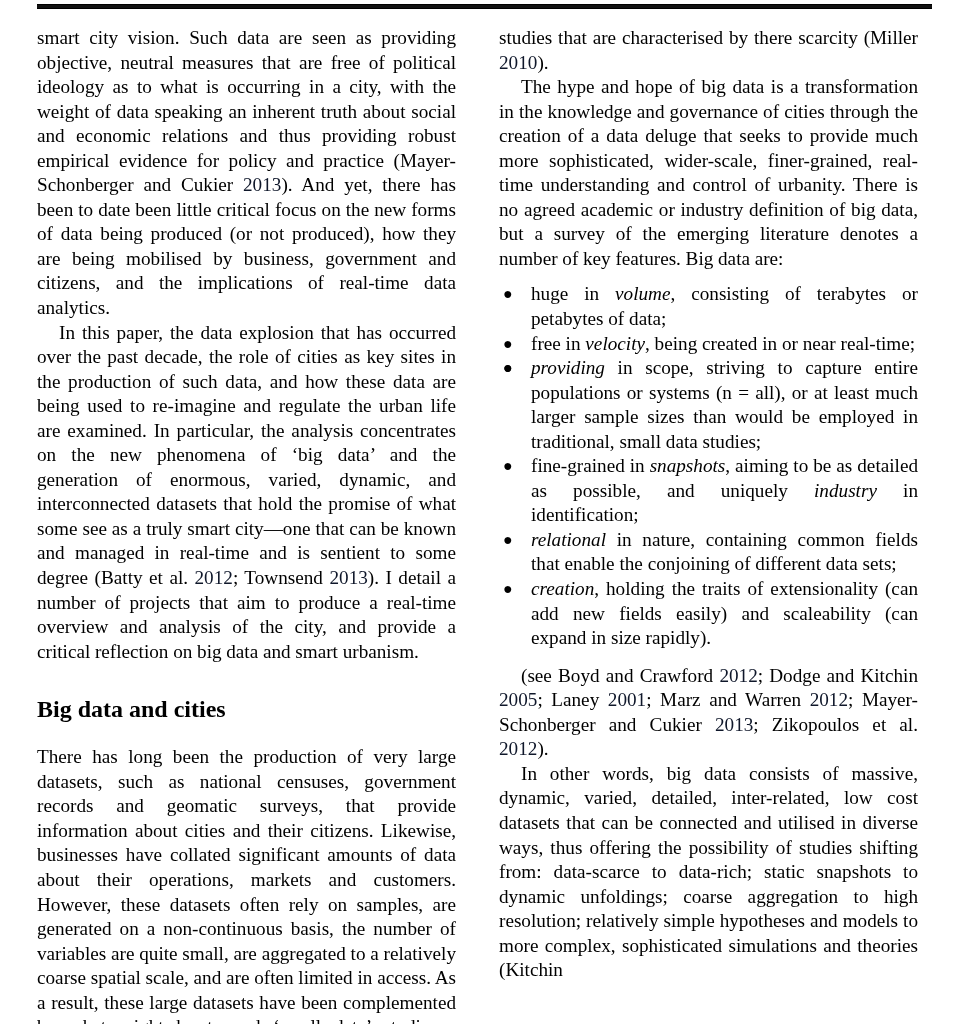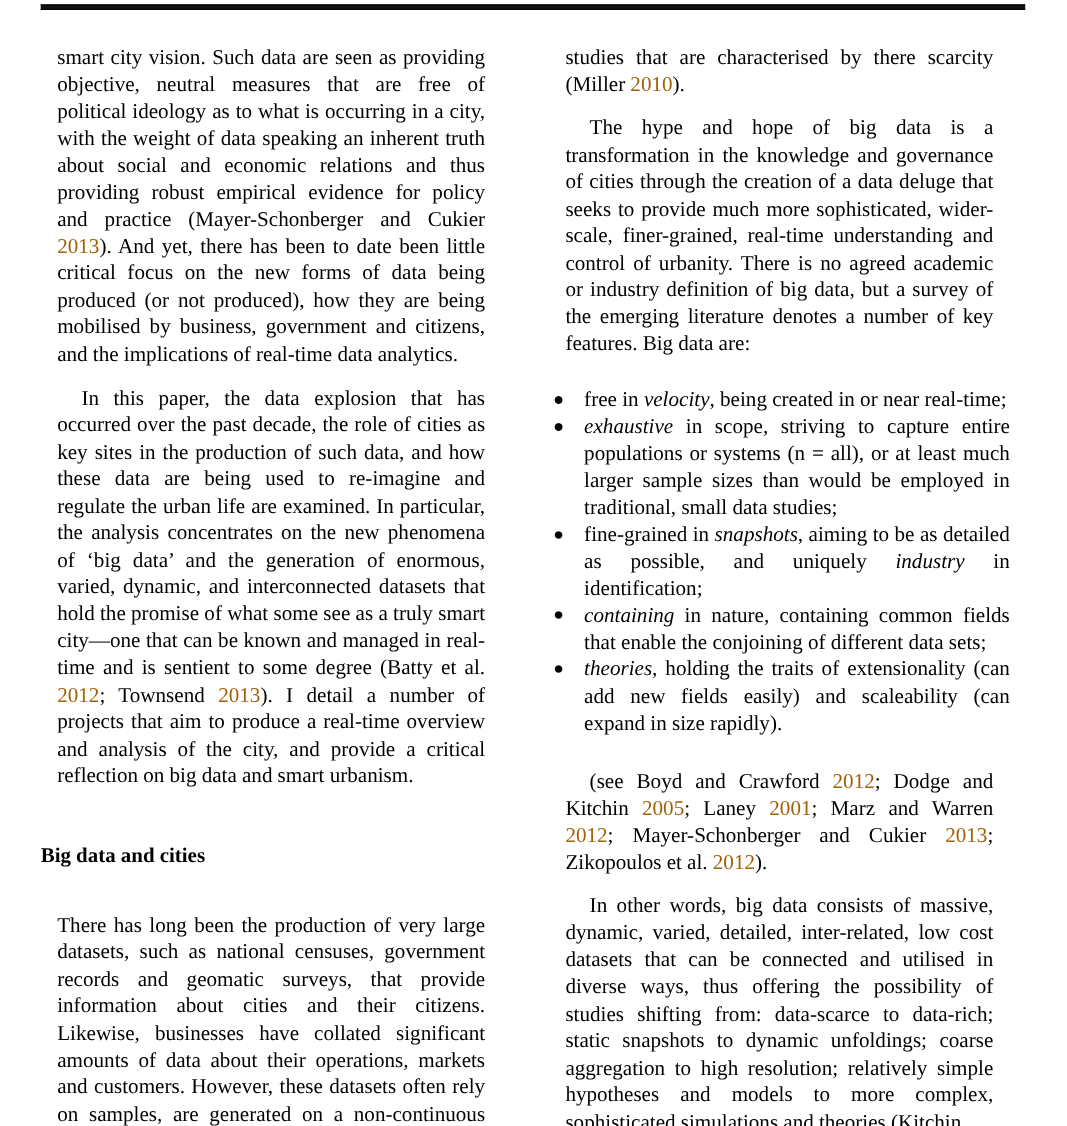--- a/index.html
+++ b/index.html
@@ -42,36 +42,36 @@
   .col {
     position: absolute;
     top: 0;
     width: 419px;
     overflow: hidden;
   }
   .col-left  { left: 37px; }
   .col-right { left: 499px; }
 
   p.para {
-    margin: 15px;
+    margin: 0;
     text-align: justify;
     text-justify: inter-word;
     font-size: 19.2px;
     line-height: 24.55px;
     hyphens: none;
     -webkit-hyphens: none;
     word-spacing: -0.1px;
   }
   p.indent { text-indent: 22px; }
   p.first  { text-indent: 0; }
 
   h2.section-head {
     margin: 0;
     font-family: "Liberation Serif", "DejaVu Serif", serif;
-    font-size: 19px;
+    font-size: 24px;
     font-weight: bold;
     line-height: 24px;
     text-align: left;
   }
   .gap-before-head { height: 33px; }
   .gap-after-head  { height: 24px; }
 
   ul.features {
     margin: 0;
     padding: 0;
@@ -89,21 +89,21 @@
   ul.features li .bullet {
     position: absolute;
     left: 4px;
     top: 0;
     font-size: 16px;
     line-height: 24.55px;
   }
   .list-gap-top { height: 11px; }
   .list-gap-bot { height: 13px; }
 
-  .cite { color: #a16207; }
+  .cite { color: #0f172a; }
   i, em { font-style: italic; }
 </style>
 </head>
 <body>
 
 <div class="page">
 
   <div class="top-rule"></div>
 
   <div class="columns">
@@ -121,27 +121,27 @@
         </div>
     </div>
 
     <div class="col col-right">
       <div id="right-before-list">
           <p class="para first" id="p-continued-studies-scarcity"><span>studies that are characterised by there scarcity (Miller </span><span class="cite">2010</span><span>).</span></p>
           <p class="para indent" id="p-hype-and-hope"><span>The hype and hope of big data is a transformation in the knowledge and governance of cities through the creation of a data deluge that seeks to provide much more sophisticated, wider-scale, finer-grained, real-time understanding and control of urbanity. There is no agreed academic or industry definition of big data, but a survey of the emerging literature denotes a number of key features. Big data are:</span></p>
         </div>
       <div class="list-gap-top"></div>
       <ul class="features" id="feature-list">
-          <li id="bullet-volume"><span class="bullet">●</span></li>
+          <li id="bullet-volume"><span class="bullet">●</span><span><span>huge in </span><em>volume</em><span>, consisting of terabytes or petabytes of data;</span></span></li>
           <li id="bullet-velocity"><span class="bullet">●</span><span><span>free in </span><em>velocity</em><span>, being created in or near real-time;</span></span></li>
           <li id="bullet-variety"><span class="bullet">●</span></li>
-          <li id="bullet-exhaustive"><span class="bullet">●</span><span><em>exhaustive</em><span> in scope, striving to capture entire populations or systems (n = all), or at least much larger sample sizes than would be employed in traditional, small data studies;</span></span></li>
+          <li id="bullet-exhaustive"><span class="bullet">●</span><span><em>providing</em><span> in scope, striving to capture entire populations or systems (n = all), or at least much larger sample sizes than would be employed in traditional, small data studies;</span></span></li>
           <li id="bullet-resolution"><span class="bullet">●</span><span><span>fine-grained in </span><em>snapshots</em><span>, aiming to be as detailed as possible, and uniquely </span><em>industry</em><span> in identification;</span></span></li>
-          <li id="bullet-relational"><span class="bullet">●</span><span><em>containing</em><span> in nature, containing common fields that enable the conjoining of different data sets;</span></span></li>
-          <li id="bullet-flexible"><span class="bullet">●</span><span><em>theories</em><span>, holding the traits of extensionality (can add new fields easily) and scaleability (can expand in size rapidly).</span></span></li>
+          <li id="bullet-relational"><span class="bullet">●</span><span><em>relational</em><span> in nature, containing common fields that enable the conjoining of different data sets;</span></span></li>
+          <li id="bullet-flexible"><span class="bullet">●</span><span><em>creation</em><span>, holding the traits of extensionality (can add new fields easily) and scaleability (can expand in size rapidly).</span></span></li>
         </ul>
       <div class="list-gap-bot"></div>
       <div id="right-after-list">
           <p class="para indent" id="p-see-citations"><span>(see Boyd and Crawford </span><span class="cite">2012</span><span>; Dodge and Kitchin </span><span class="cite">2005</span><span>; Laney </span><span class="cite">2001</span><span>; Marz and Warren </span><span class="cite">2012</span><span>; Mayer-Schonberger and Cukier </span><span class="cite">2013</span><span>; Zikopoulos et al. </span><span class="cite">2012</span><span>).</span></p>
           <p class="para indent" id="p-in-other-words"><span>In other words, big data consists of massive, dynamic, varied, detailed, inter-related, low cost datasets that can be connected and utilised in diverse ways, thus offering the possibility of studies shifting from: data-scarce to data-rich; static snapshots to dynamic unfoldings; coarse aggregation to high resolution; relatively simple hypotheses and models to more complex, sophisticated simulations and theories (Kitchin </span></p>
         </div>
     </div>
 
   </div>
 </div>

